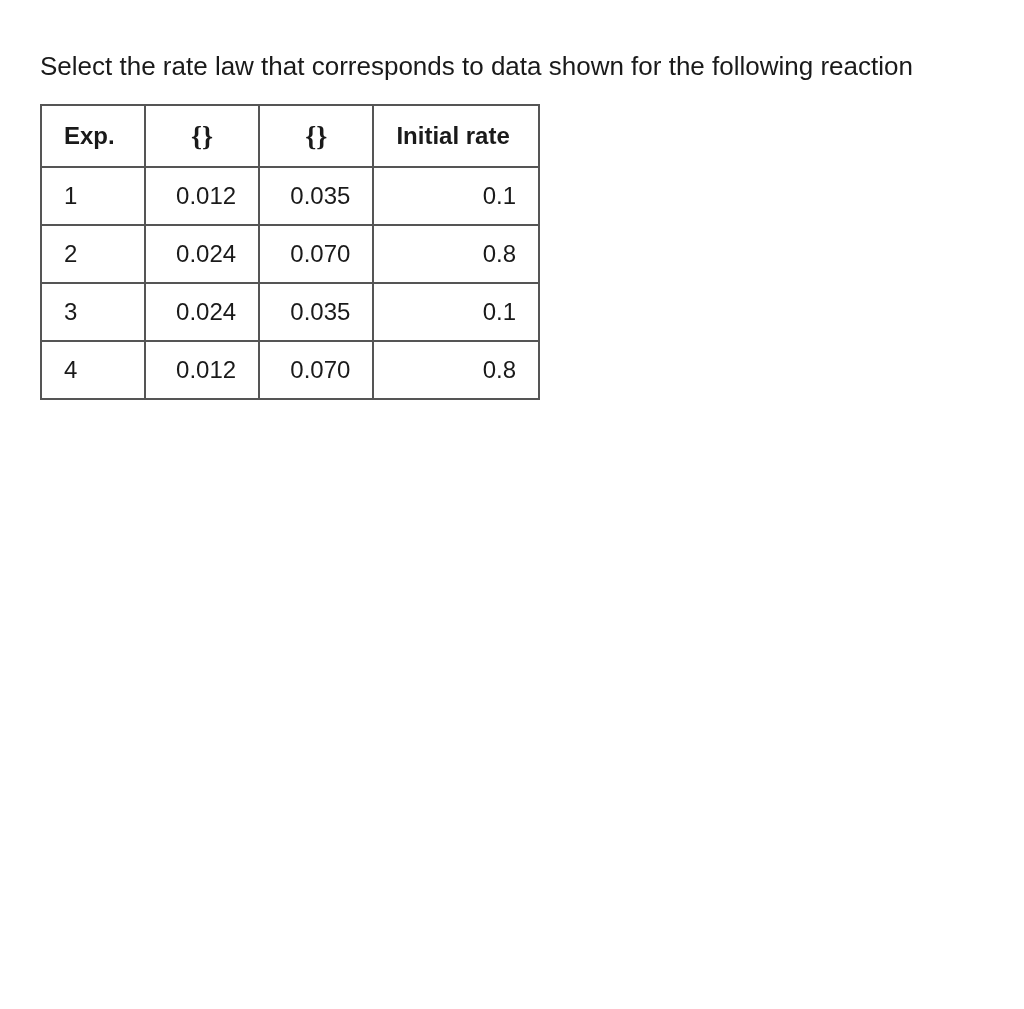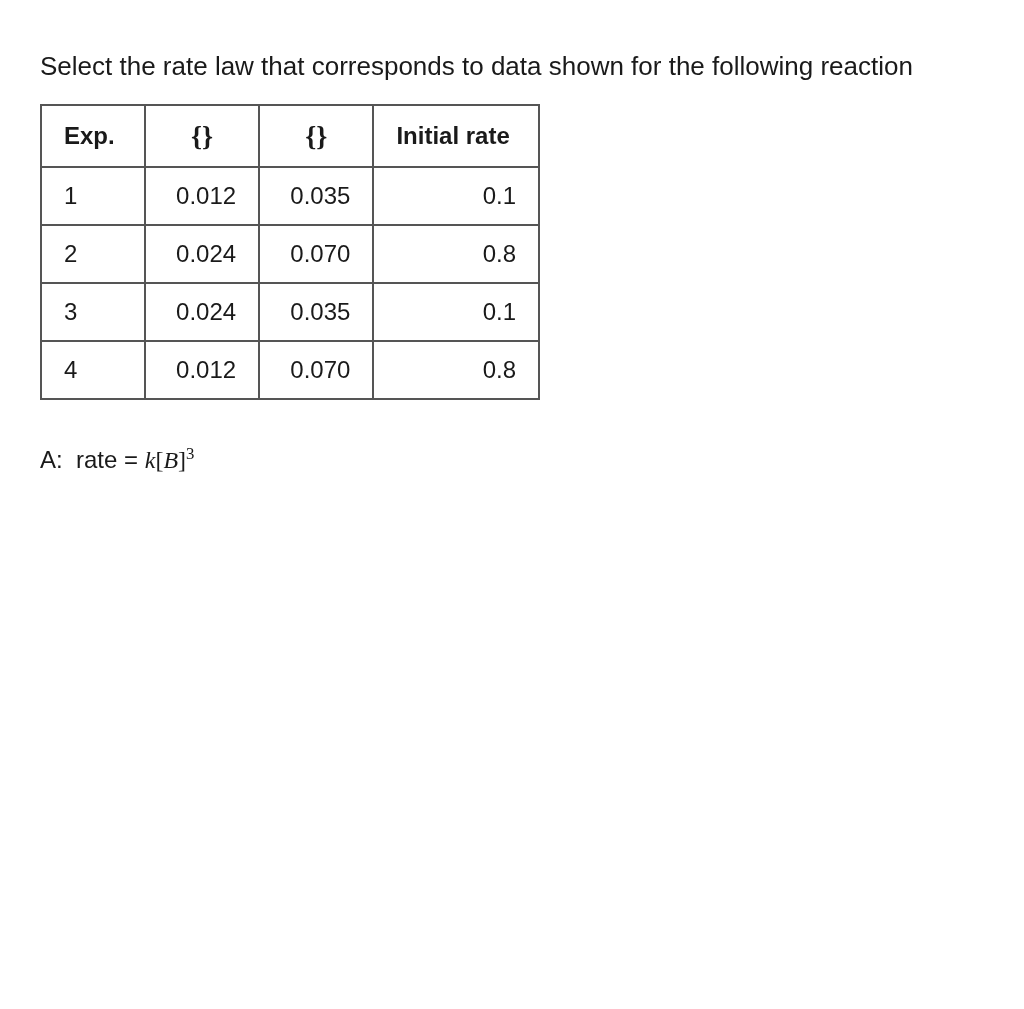--- a/index.html
+++ b/index.html
@@ -22,21 +22,21 @@
       font-size: 26px;
       line-height: 1.45;
       margin-bottom: 18px;
       font-family: Arial, sans-serif;
       font-weight: normal;
       margin-top: 8px;
     }
 
     .data-table {
       border-collapse: collapse;
-      margin-bottom: 41px;
+      margin-bottom: 24px;
       min-width: 500px;
     }
 
     .data-table th,
     .data-table td {
       border: 2px solid #555;
       padding: 14px 22px;
       text-align: left;
       font-size: 24px;
       font-family: Arial, sans-serif;
@@ -142,19 +142,16 @@
       <td class="exp-val">4</td>
       <td class="conc-val">0.012</td>
       <td class="conc-val">0.070</td>
       <td class="conc-val">0.8</td>
     </tr>
     </tbody>
 </table>
 
 <div class="answers-section">
 
-  <div class="answer-item">
-    <span>A:&nbsp; rate = </span><span class="answer-math"><span class="math-italic">k</span>[<span class="math-italic">B</span>]<sup>3</sup></span>
-  </div>
 
 
 
 </div>
 
 </body></html>

